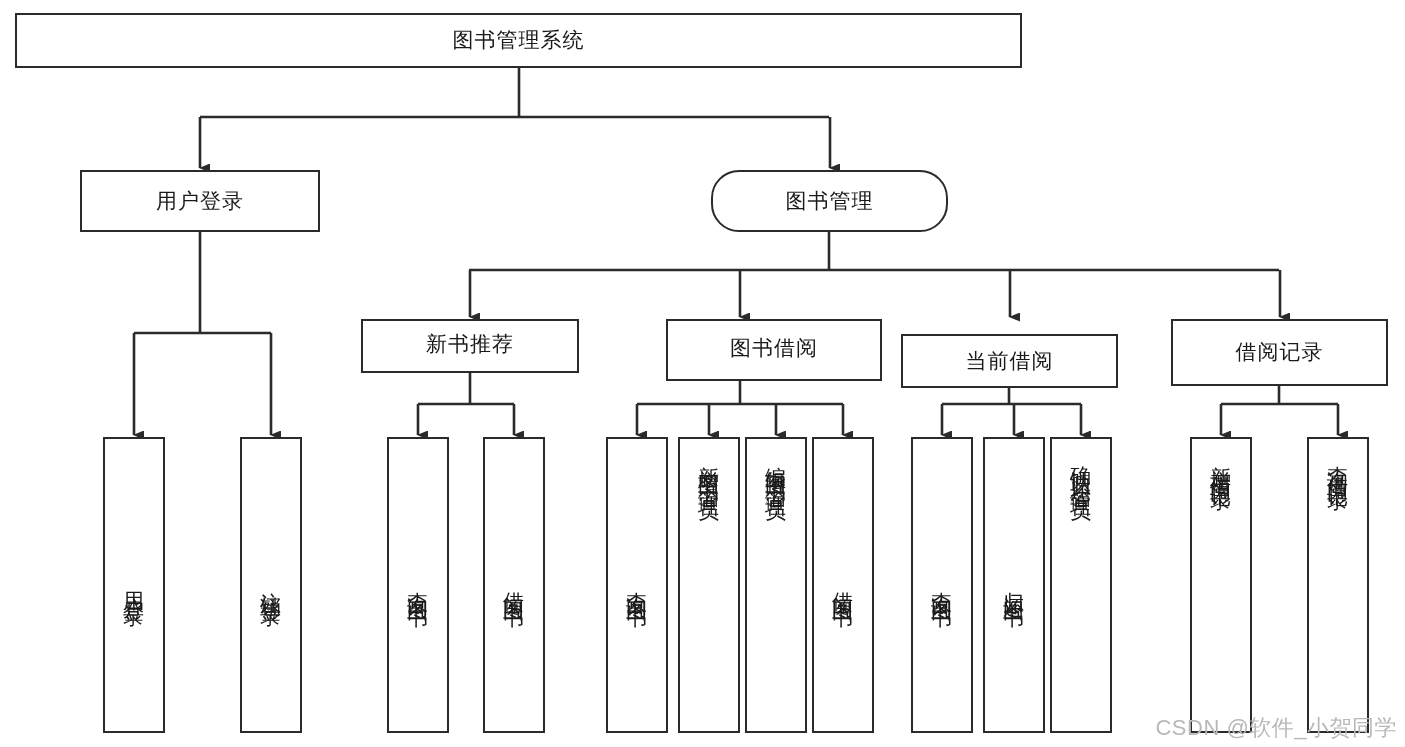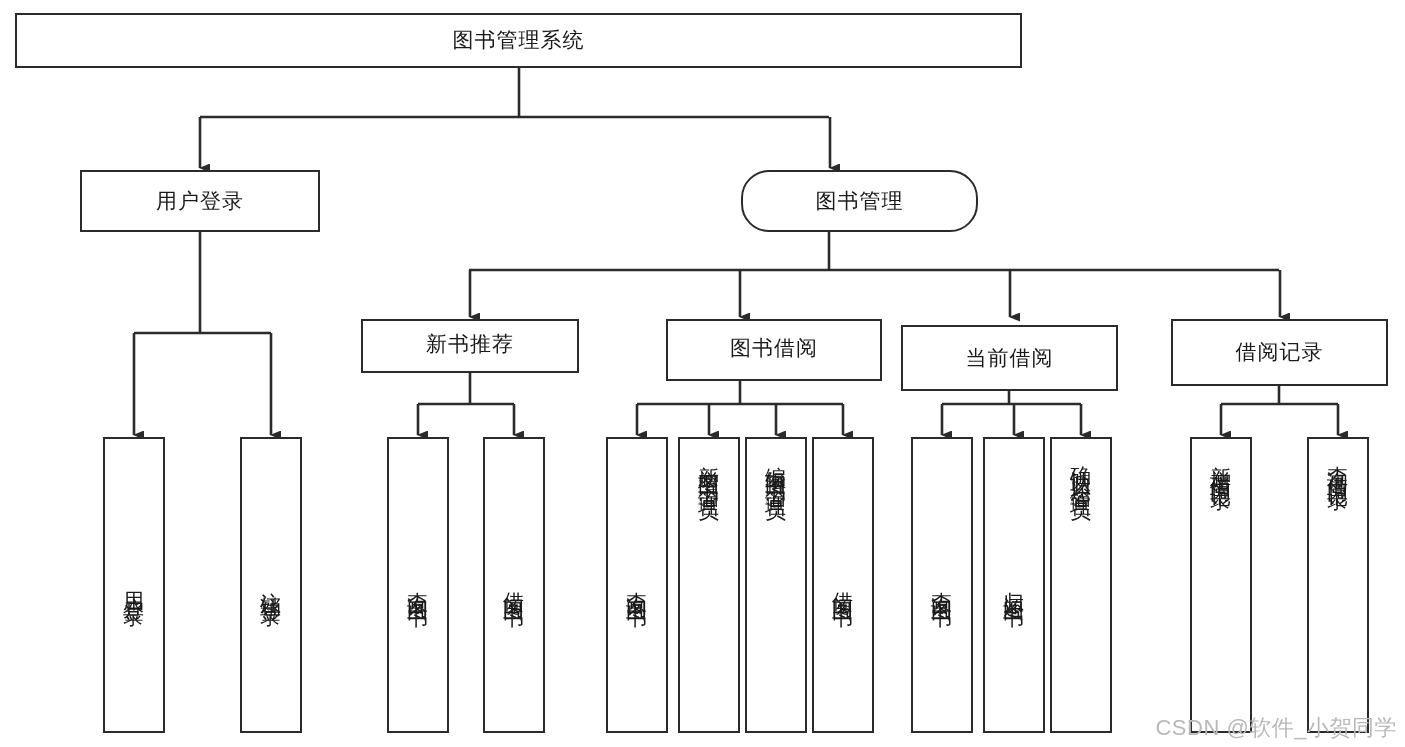--- a/index.html
+++ b/index.html
@@ -126,30 +126,30 @@
       </g>
   </svg>
 
   <div id="nodes-layer">
       <div class="node horiz" style="left: 15px; top: 13px; width: 1007px; height: 55px;">
         <span class="node-label">图书管理系统</span>
       </div>
       <div class="node horiz" style="left: 80px; top: 170px; width: 240px; height: 62px;">
         <span class="node-label">用户登录</span>
       </div>
-      <div class="node horiz" style="left: 741px; top: 170px; width: 237px; height: 62px; border-radius: 28px;">
+      <div class="node horiz" style="left: 711px; top: 170px; width: 237px; height: 62px; border-radius: 28px;">
         <span class="node-label">图书管理</span>
       </div>
       <div class="node horiz" style="left: 361px; top: 319px; width: 218px; height: 54px; font-family: Liberation Mono, monospace;">
         <span class="node-label">新书推荐</span>
       </div>
       <div class="node horiz" style="left: 666px; top: 319px; width: 216px; height: 62px; font-family: Liberation Mono, monospace;">
         <span class="node-label">图书借阅</span>
       </div>
-      <div class="node horiz" style="left: 901px; top: 325px; width: 217px; height: 66px; justify-content: center;">
+      <div class="node horiz" style="left: 901px; top: 334px; width: 217px; height: 54px; justify-content: center;">
         <span class="node-label">当前借阅</span>
       </div>
       <div class="node horiz" style="left: 1171px; top: 319px; width: 217px; height: 67px;">
         <span class="node-label">借阅记录</span>
       </div>
       <div class="node vert mid-text" style="left: 103px; top: 437px; width: 62px; height: 296px;">
         <span class="node-label">用户登录</span>
       </div>
       <div class="node vert mid-text" style="left: 240px; top: 437px; width: 62px; height: 296px;">
         <span class="node-label">注销登录</span>

